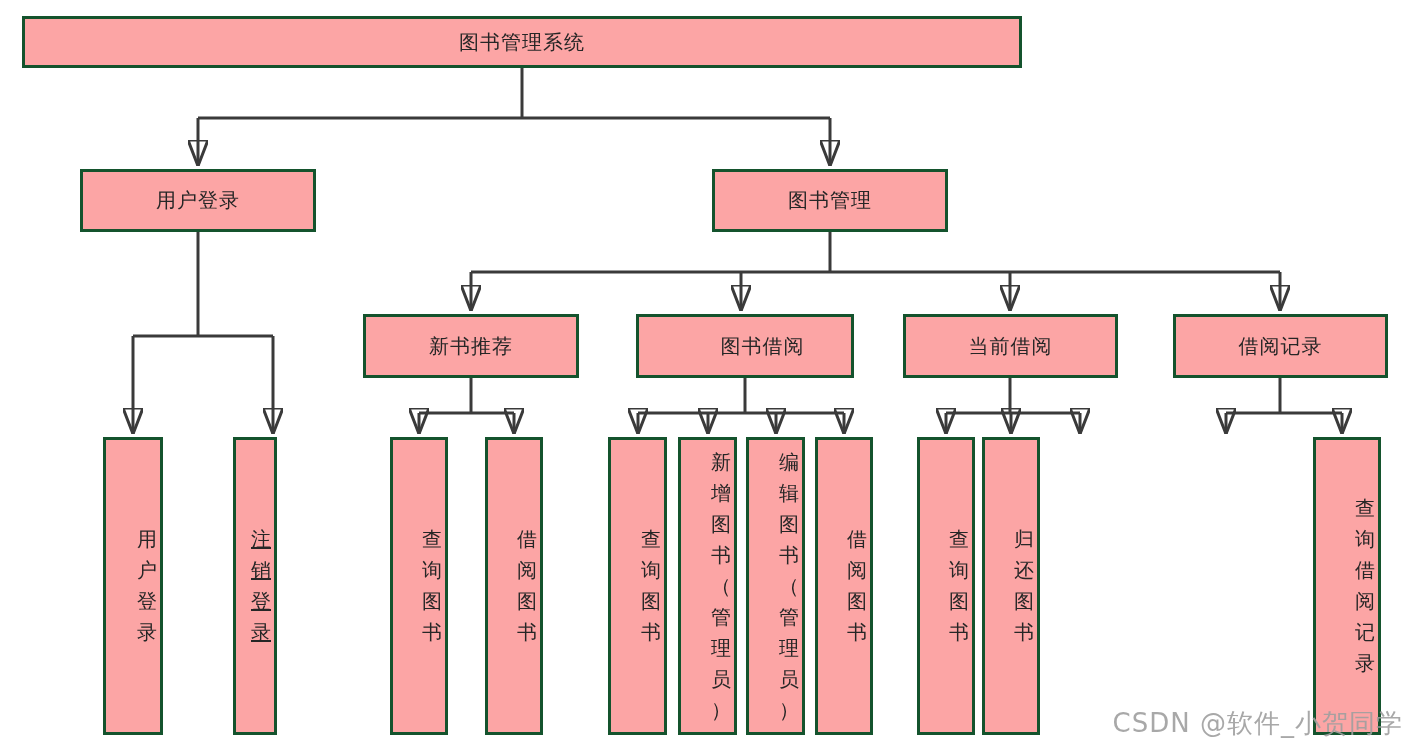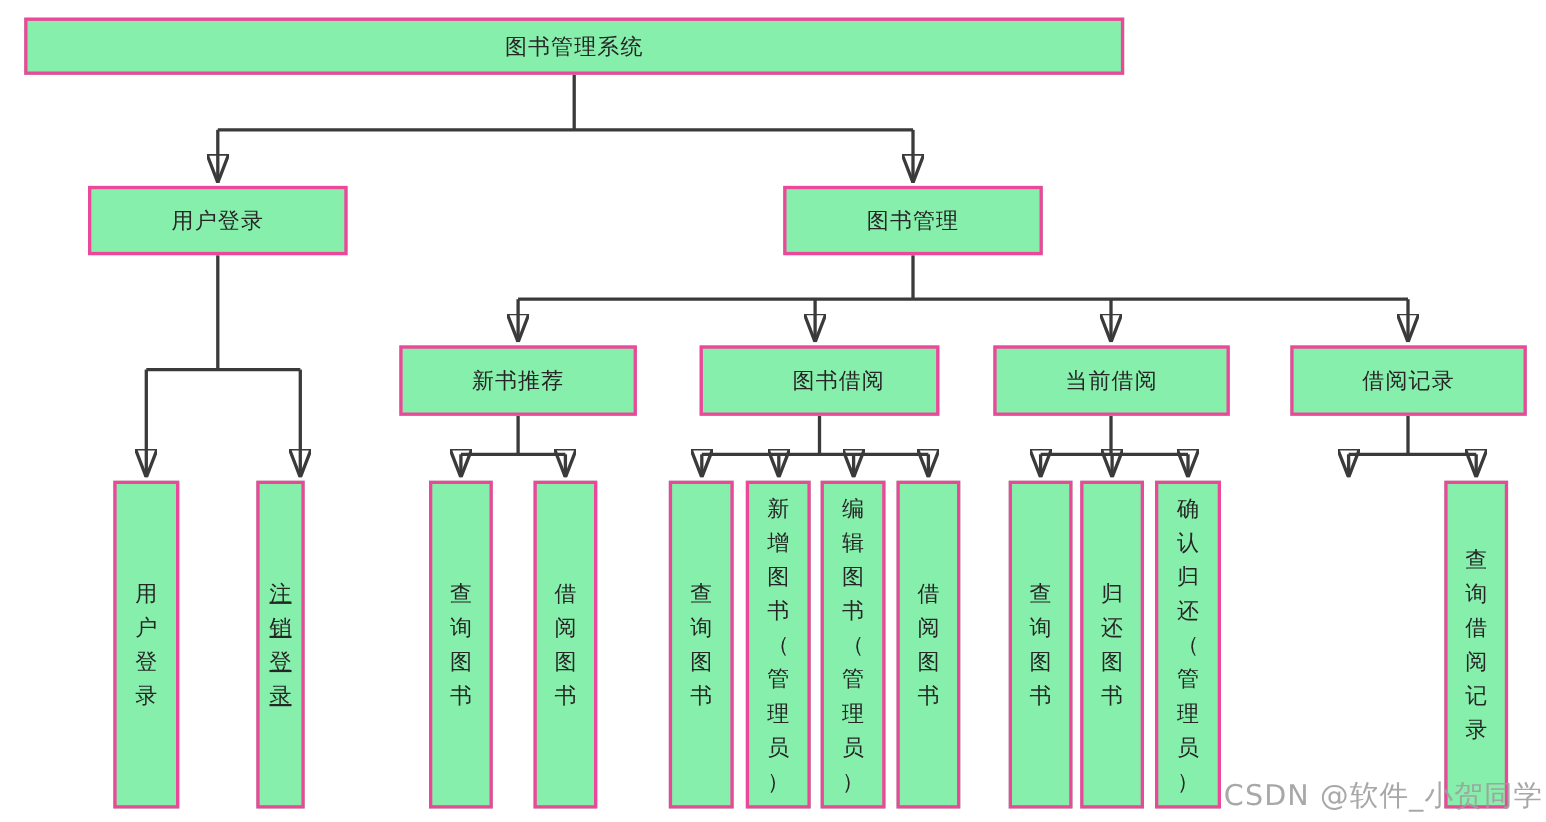--- a/index.html
+++ b/index.html
@@ -9,22 +9,22 @@
     position: relative;
     overflow: hidden;
     font-family: "DejaVu Sans", sans-serif;
     color: #262626;
   }
   #stage { position: absolute; inset: 0; }
   #wires { position: absolute; left: 0; top: 0; width: 1405px; height: 747px; }
   #wires path { stroke: #3a3a3a; stroke-width: 3; fill: none; }
   .box {
     position: absolute;
-    background: #86efac;
-    border: 3px solid #ec4899;
+    background: #fca5a5;
+    border: 3px solid #14532d;
     display: flex;
     align-items: center;
     justify-content: center;
     font-size: 20px;
     letter-spacing: 1px;
     z-index: 2;
   }
   .leaf { z-index: 2; }
   .vtext {
     width: 26px;
@@ -36,34 +36,34 @@
     line-break: anywhere;
   }
   
   .n-root            { left: 22px;   top: 16px;  width: 1000px; height: 52px; }
   .n-user-login      { left: 80px;   top: 169px; width: 236px;  height: 63px; }
   .n-book-mgmt       { left: 712px;  top: 169px; width: 236px;  height: 63px; }
   .n-new-books       { left: 363px;  top: 314px; width: 216px;  height: 64px; }
   .n-book-borrow     { left: 636px;  top: 314px; width: 218px;  height: 64px; padding-left: 35px; }
   .n-current-borrow  { left: 903px;  top: 314px; width: 215px;  height: 64px; }
   .n-borrow-records  { left: 1173px; top: 314px; width: 215px;  height: 64px; }
-  .lf { top: 437px; height: 298px; }
+  .lf { top: 437px; height: 298px; justify-content: flex-end; }
   .l-ul-login    { left: 103px;  width: 60px; }
   .l-ul-logout   { left: 233px;  width: 44px; text-decoration: underline; }
   .l-nb-query    { left: 390px;  width: 58px; }
   .l-nb-borrow   { left: 485px;  width: 58px; }
   .l-bb-query    { left: 608px;  width: 59px; }
   .l-bb-add      { left: 678px;  width: 59px; }
   .l-bb-edit     { left: 746px;  width: 59px; }
   .l-bb-borrow   { left: 815px;  width: 58px; }
   .l-cb-query    { left: 917px;  width: 58px; }
   .l-cb-return   { left: 982px;  width: 58px; }
   .l-cb-confirm  { left: 1050px; width: 60px; }
   .l-br-add      { left: 1197px; width: 58px; }
-  .l-br-query    { left: 1313px; width: 58px; }
+  .l-br-query    { left: 1313px; width: 68px; }
   #watermark {
     position: absolute;
     right: 2px; bottom: 6px;
     font-size: 26px;
     color: rgba(158,158,158,0.9);
     letter-spacing: 1px;
     z-index: 5;
     white-space: nowrap;
   }
 </style>
@@ -167,21 +167,18 @@
   </div>
   <div class="box leaf lf l-bb-borrow">
     <span class="vtext">借阅图书</span>
   </div>
   <div class="box leaf lf l-cb-query">
     <span class="vtext">查询图书</span>
   </div>
   <div class="box leaf lf l-cb-return">
     <span class="vtext">归还图书</span>
   </div>
-  <div class="box leaf lf l-cb-confirm">
-    <span class="vtext">确认归还（管理员）</span>
-  </div>
   <div class="box leaf lf l-br-query">
     <span class="vtext">查询借阅记录</span>
   </div>
 
   <div id="watermark">CSDN @软件_小贺同学</div>
 </div>
 
 </body></html>

